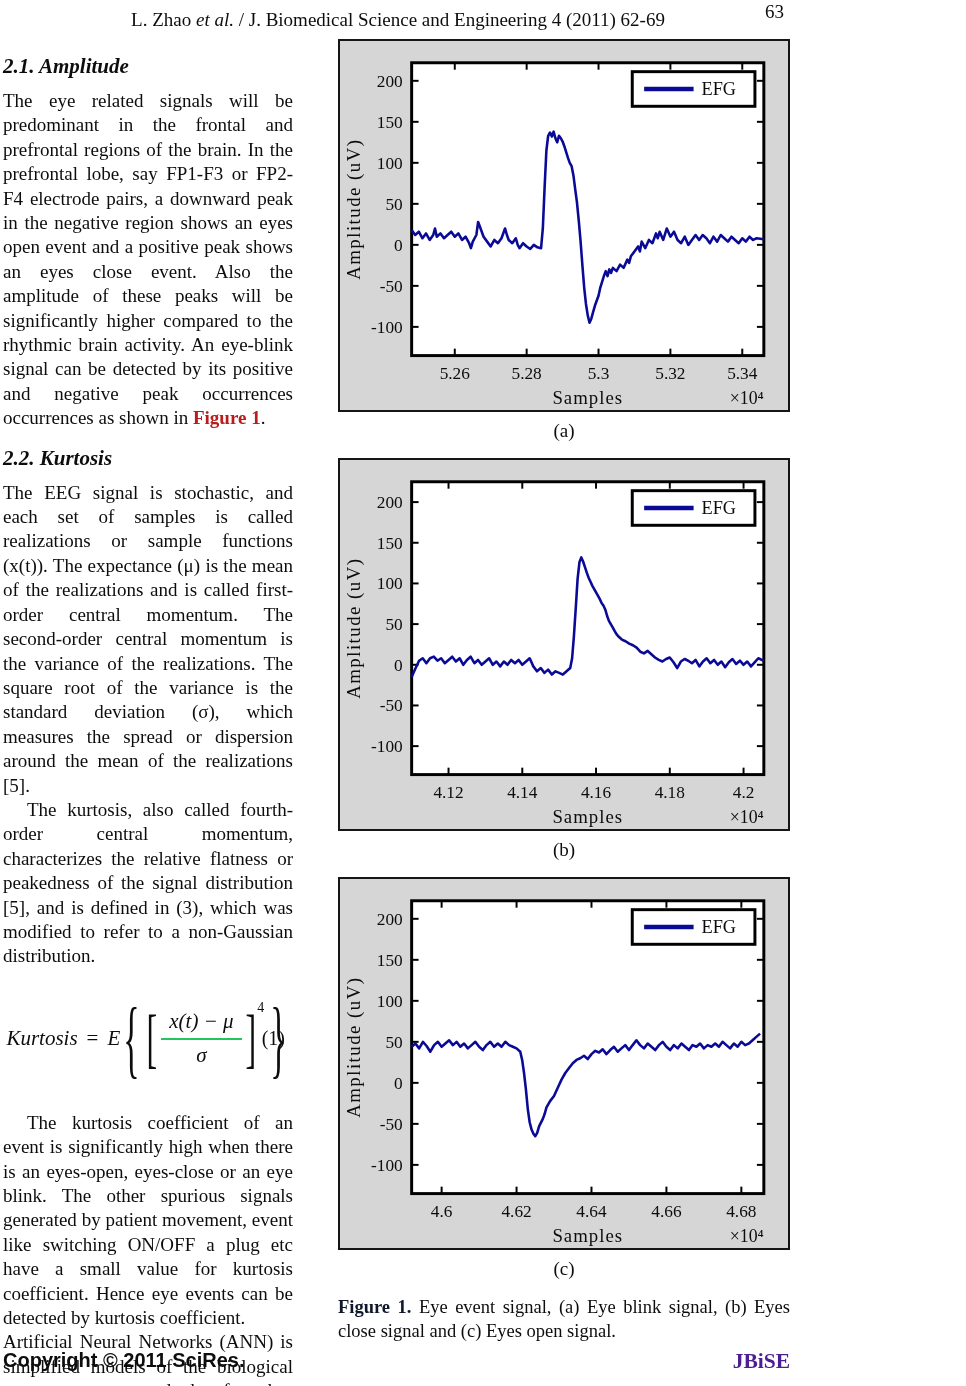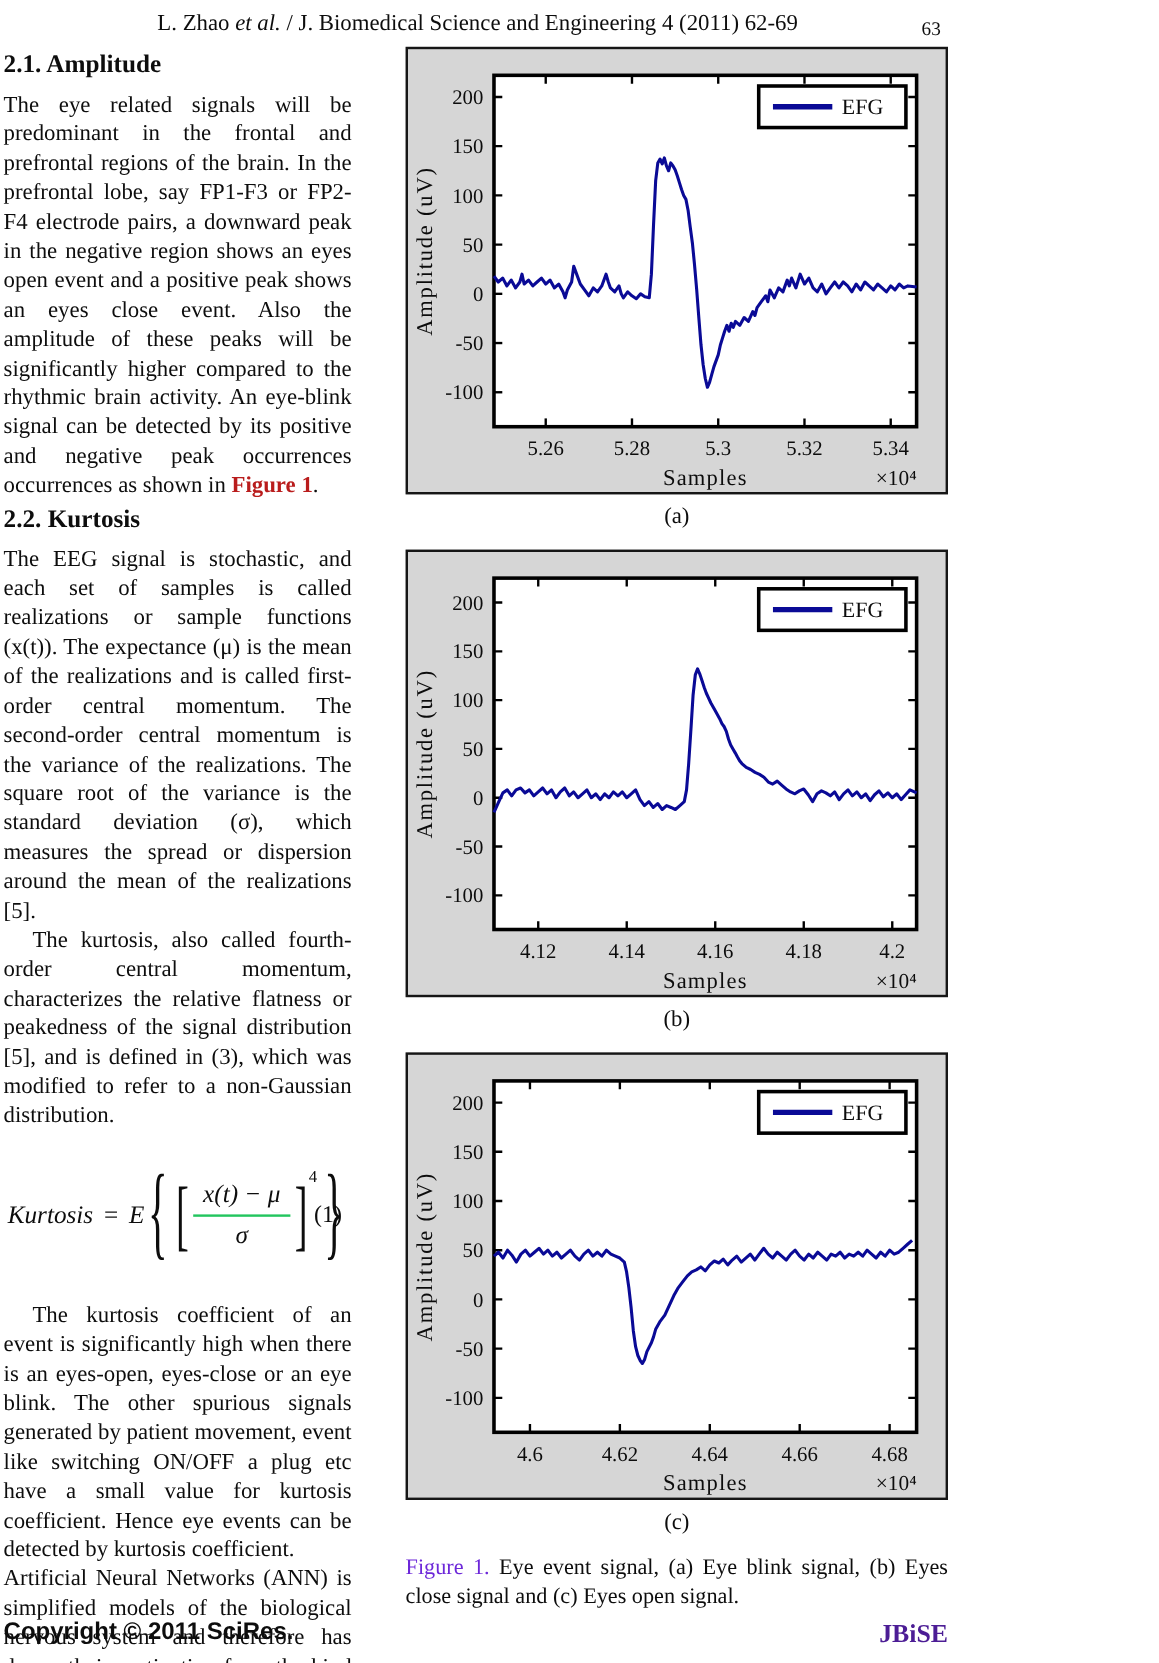--- a/index.html
+++ b/index.html
@@ -1,26 +1,26 @@
 <!DOCTYPE html>
 <html><head>
 <meta charset="utf-8">
 <style>
   html,body{margin:0;padding:0;background:#fff;}
   .page{position:relative;width:796px;height:1386px;background:#fff;overflow:hidden;
         font-family:"Liberation Serif",serif;color:#0d0d0d;}
   
   .header{position:relative;padding-top:9px;text-align:center;font-size:19px;}
-  .page-num{position:absolute;top:16px;right:12px;font-size:16px;}
+  .page-num{position:absolute;top:1px;right:12px;font-size:19px;}
   
   .columns{display:flex;gap:45px;padding:8px 6px 0 3px;}
   .col-left{width:458px;font-size:19px;line-height:1.285;text-align:justify;}
   .col-left p{margin:0;}
   .col-left p.indent{text-indent:24px;}
-  h2{font-size:21px;margin:1px 0 9px;font-weight:bold;}
+  h2{font-size:21px;margin:14px 0 9px;font-weight:bold;font-style:italic;}
   h1.sec{font-size:21.5px;margin:16px 0 10px;font-weight:bold;letter-spacing:.2px;}
   .fig-ref{color:#b91c1c;font-weight:bold;cursor:pointer;}
   
   .equation{position:relative;display:flex;justify-content:center;align-items:center;
             margin:22px 0 24px;height:96px;}
   .eq-body{display:flex;align-items:center;font-size:21px;font-style:italic;}
   .eq-rel{font-style:normal;margin:0 9px;}
   .eq-brace{display:inline-block;font-style:normal;font-size:34px;transform:scaleY(2.55);margin:0 3px;font-weight:400;}
   .eq-bracket{display:inline-block;font-style:normal;font-size:32px;transform:scaleY(2.05);margin:0 4px;}
   .eq-frac{display:inline-flex;flex-direction:column;text-align:center;}
@@ -29,21 +29,21 @@
   .eq-exp{font-style:normal;font-size:14px;position:relative;top:-31px;left:-3px;}
   .eq-number{position:absolute;right:8px;font-size:20px;}
   
   .col-right{width:456px;}
   .panel{margin:0 0 10px 0;}
   .chart-box{width:452px;height:373px;background:#d6d6d6;border:2px solid #161616;box-sizing:border-box;}
   .chart{width:100%;height:100%;display:block;}
   .chart text{font-family:"Liberation Serif",serif;fill:#0c0c0c;}
   .panel-label{text-align:center;font-size:19px;margin:8px 0 16px;}
   .fig-caption{width:452px;font-size:18.5px;line-height:1.28;text-align:justify;margin:10px 0 0;}
-  .caption-label{color:#6d28d9;font-weight:normal;}
+  .caption-label{color:#0f172a;font-weight:bold;}
   
   .footer{position:absolute;bottom:12px;left:0;right:0;display:flex;
           justify-content:space-between;align-items:flex-start;padding:0 6px 0 3px;}
   .copyright{font-family:"Liberation Sans",sans-serif;font-weight:bold;font-size:20px;}
   .journal{color:#4c1d95;font-weight:bold;font-size:21.5px;}
 </style>
 </head>
 <body>
 
 <div class="page">

